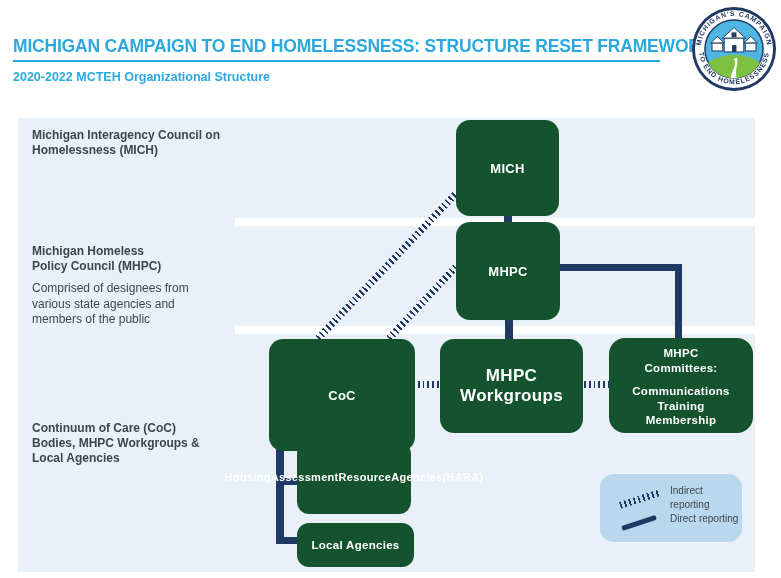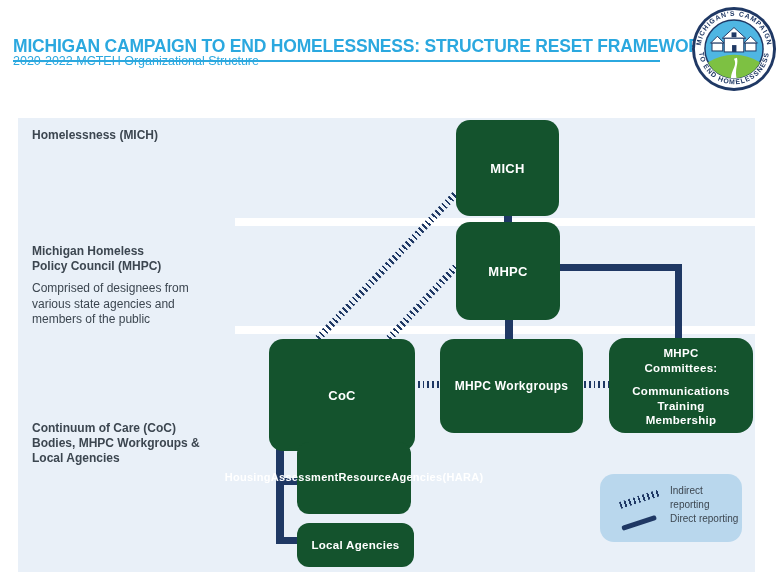--- a/index.html
+++ b/index.html
@@ -7,21 +7,21 @@
     position:relative;width:781px;height:578px;background:#ffffff;
     font-family:"Liberation Sans", sans-serif;overflow:hidden;
   }
   
   .title{
     position:absolute;left:13px;top:36px;width:660px;
     font-size:17.5px;font-weight:700;color:#2BA8DF;letter-spacing:-0.2px;white-space:nowrap;
   }
   .title-rule{position:absolute;left:13px;top:60px;width:647px;height:2px;background:#2BA8DF;}
   .subtitle{
-    position:absolute;left:13px;top:54px;font-size:12.5px;font-weight:400;color:#2BA8DF;white-space:nowrap;
+    position:absolute;left:13px;top:70px;font-size:12.5px;font-weight:700;color:#2BA8DF;white-space:nowrap;
   }
   .logo{position:absolute;left:691px;top:6px;}
   
   .diagram{position:absolute;left:18px;top:118px;width:737px;height:454px;}
   .band{position:absolute;left:0;top:0;width:737px;height:454px;background:#E9F0F8;}
   .stripe{position:absolute;left:217px;width:520px;height:8px;background:#ffffff;}
   .stripe.s1{top:100px;}
   .stripe.s2{top:208px;}
   
   .lsection{position:absolute;left:14px;width:206px;color:#3C4650;}
@@ -31,21 +31,21 @@
   .sec0{top:10px;} .sec1{top:126px;} .sec2{top:303px;}
   
   .node{
     position:absolute;background:#14532d;color:#ffffff;border-radius:14px;
     display:flex;align-items:center;justify-content:center;text-align:center;
     font-weight:700;letter-spacing:0.3px;
   }
   .n-mich{left:438px;top:2px;width:103px;height:96px;font-size:13px;}
   .n-mhpc{left:438px;top:104px;width:104px;height:98px;font-size:13px;}
   .n-coc{left:251px;top:221px;width:146px;height:112px;font-size:13px;}
-  .n-work{left:422px;top:221px;width:143px;height:94px;font-size:12px;}
+  .n-work{left:422px;top:221px;width:143px;height:94px;font-size:17px;}
   .n-comm{left:591px;top:220px;width:144px;height:95px;font-size:11.5px;
           flex-direction:column;justify-content:flex-start;padding-top:8px;box-sizing:border-box;border-radius:16px;}
   .n-comm .cline{line-height:14.5px;}
   .n-comm .gap{height:9px;}
   .n-hara{left:279px;top:324px;width:114px;height:72px;font-size:11px;border-radius:12px;}
   .n-hara .cline{line-height:13.5px;}
   .n-local{left:279px;top:405px;width:117px;height:44px;font-size:11.5px;border-radius:12px;}
   
   .conn{position:absolute;background:#1F3864;}
   .c-mich-mhpc{left:486px;top:94px;width:8px;height:14px;}
@@ -113,20 +113,21 @@
       <textPath href="#arcBot" startOffset="50%" text-anchor="middle">TO END HOMELESSNESS</textPath>
     </text>
   </svg>
 
   <div class="diagram">
     <div class="band"></div>
     <div class="stripe s1"></div>
     <div class="stripe s2"></div>
 
     <div class="lsection sec0">
+      <div class="hline">Michigan Interagency Council on</div>
       <div class="hline">Homelessness (MICH)</div>
     </div>
 
     <div class="lsection sec1">
       <div class="hline">Michigan Homeless</div>
       <div class="hline">Policy Council (MHPC)</div>
       <div class="bwrap">
         <div class="bline">Comprised of designees from</div>
         <div class="bline">various state agencies and</div>
         <div class="bline">members of the public</div>

